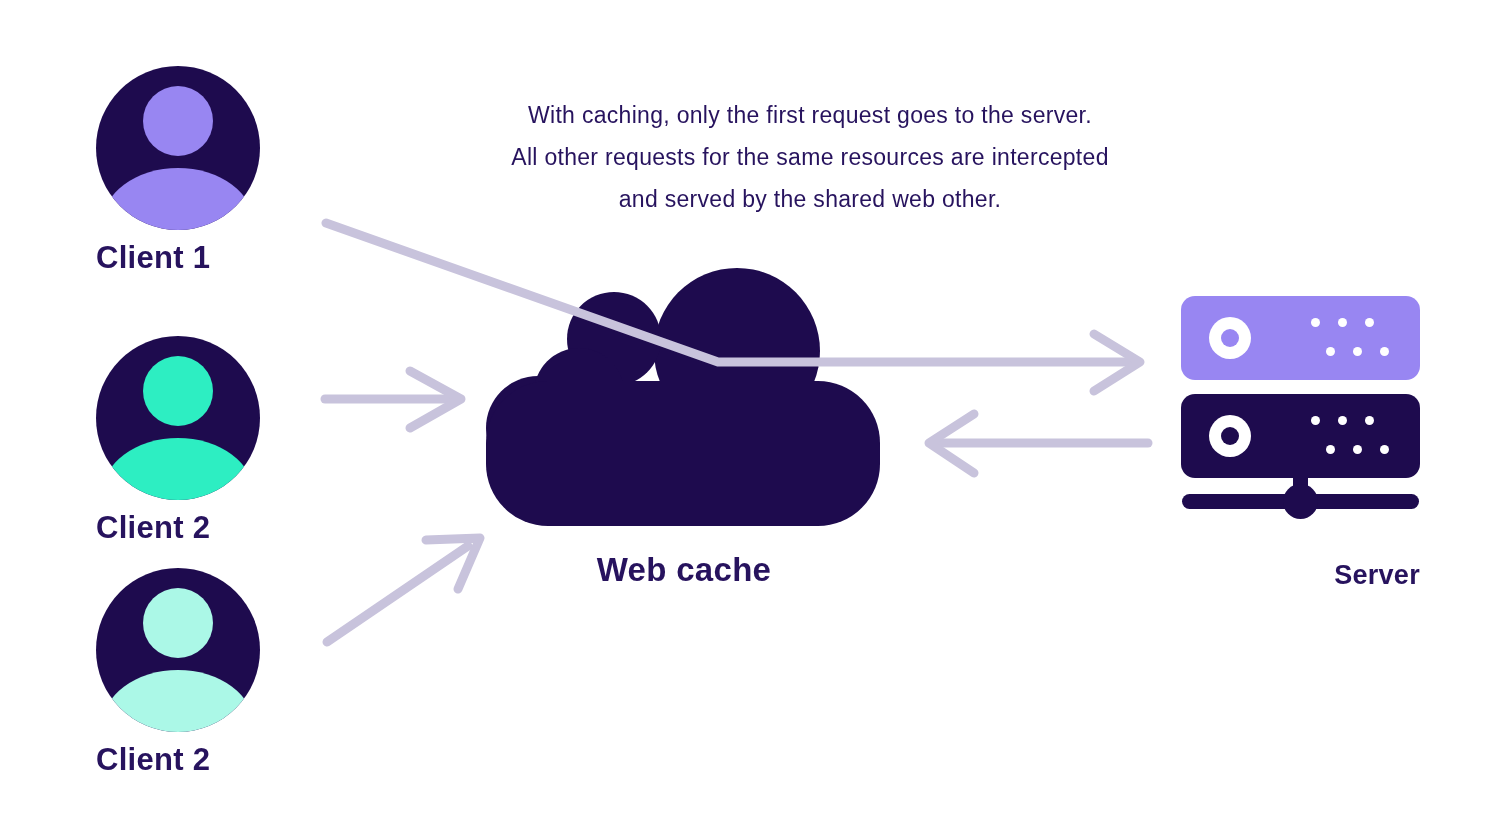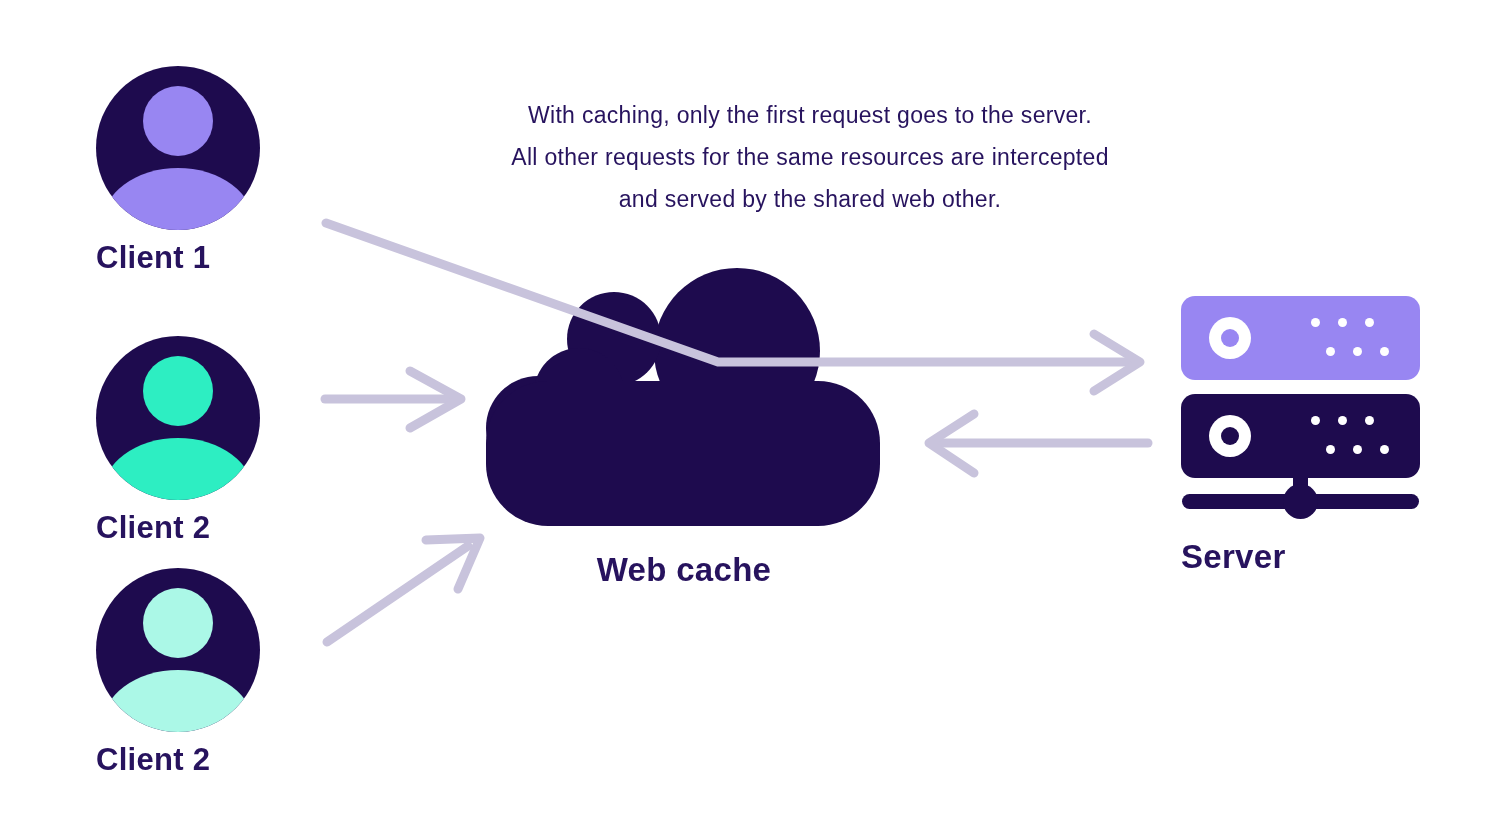--- a/index.html
+++ b/index.html
@@ -171,23 +171,23 @@
   .stand-node {
     position: absolute;
     left: 102px;
     top: 6px;
     width: 35px;
     height: 35px;
     border-radius: 50%;
     background: var(--navy);
   }
   .server .entity-label {
-    text-align: left;
-    margin-top: 0;
-    font-size: 33px;
+    text-align: right;
+    margin-top: 22px;
+    font-size: 27px;
   }
 
   
   .arrows-layer {
     position: absolute;
     inset: 0;
     z-index: 5;
     pointer-events: none;
   }
   .arrow {

